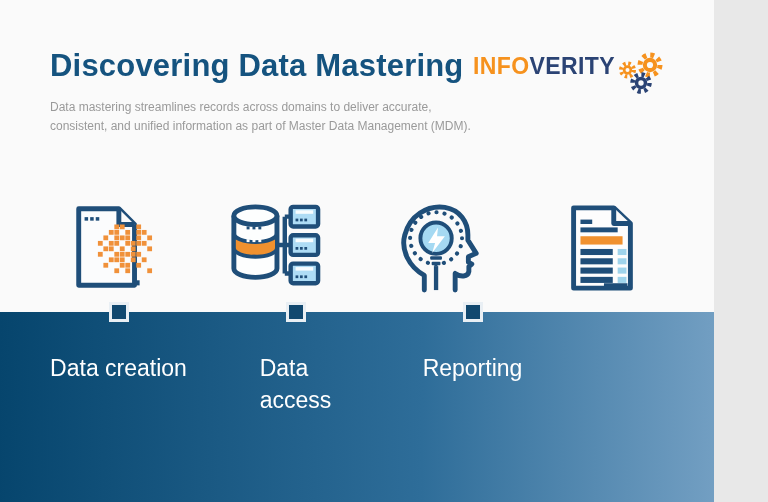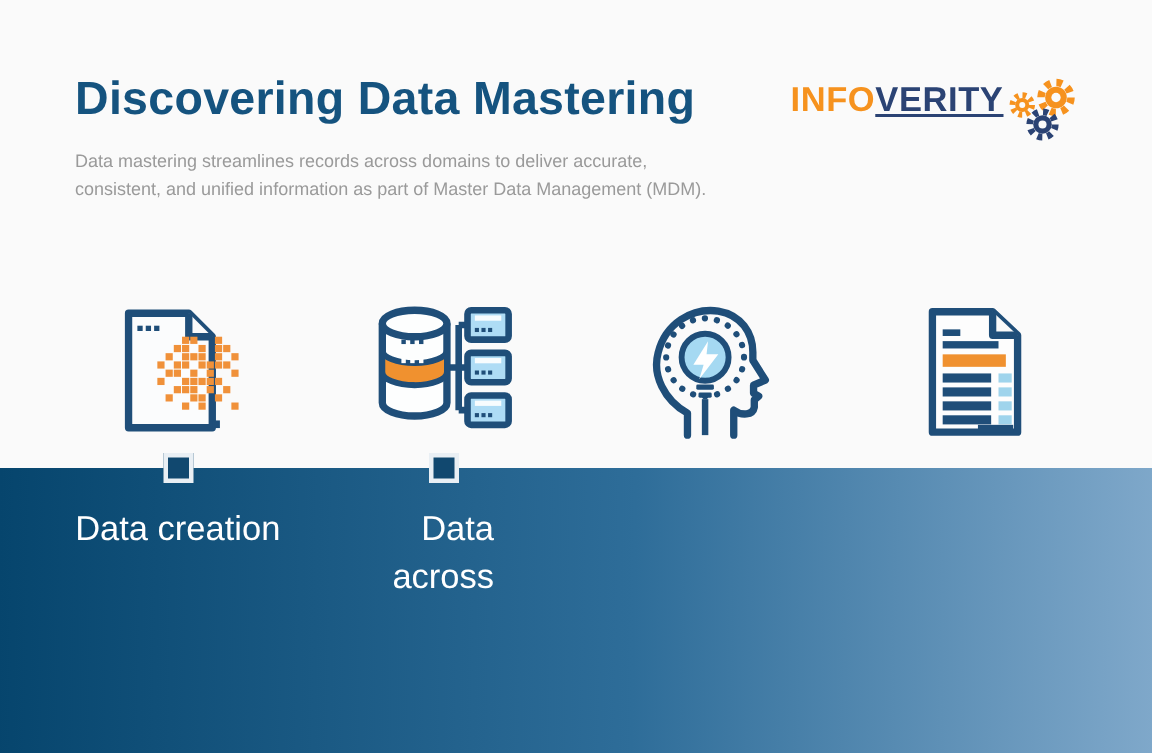--- a/index.html
+++ b/index.html
@@ -1,53 +1,53 @@
 <!DOCTYPE html>
 <html><head>
 <meta charset="utf-8">
 <style>
   html,body{margin:0;padding:0;background:#e8e8e8;}
   .canvas{
-    position:relative;width:768px;height:502px;overflow:hidden;
+    position:relative;width:714px;height:502px;overflow:hidden;
     background:#fafafa;
     font-family:"Liberation Sans", sans-serif;
   }
   .title{
     position:absolute;left:50px;top:48px;
     font-size:31px;font-weight:700;color:#15537f;letter-spacing:.2px;
   }
   .subtitle{
     position:absolute;left:50px;top:98px;
     font-size:12px;color:#9a9a9a;line-height:1.55;white-space:pre-line;
   }
   .logo{
     position:absolute;right:50px;top:52px;
     display:flex;align-items:flex-start;gap:3px;
   }
   .logo-text{font-size:23px;font-weight:600;letter-spacing:.4px;line-height:1.3;}
   .logo-info{color:#f6921e;}
-  .logo-verity{color:#2b4374;text-decoration:underline;}
+  .logo-verity{color:#2b4374;}
   .icons-row{
     position:absolute;left:30px;right:30px;top:200px;
     display:grid;grid-template-columns:repeat(4,1fr);justify-items:center;
   }
   .band{
     position:absolute;left:0;top:312px;width:768px;height:190px;
     background:linear-gradient(91deg,#06456d 0%,#2e6d99 55%,#7fa8ca 100%);
   }
   .band-grid{
     display:grid;grid-template-columns:repeat(4,1fr);padding:0 30px;
   }
   .step-col{display:flex;flex-direction:column;align-items:center;}
   .connector{
     width:14px;height:14px;background:#11486f;
     border:3px solid #e9eff4;margin-top:-10px;
   }
   .step-label{
-    margin-top:14px;font-size:23px;color:#fff;text-align:right;
+    margin-top:30px;font-size:23px;color:#fff;text-align:left;
     line-height:1.4;white-space:pre-line;
   }
 </style>
 </head>
 <body>
 
 <div class="canvas">
 
   <div class="title">Discovering Data Mastering</div>
   <div class="subtitle">Data mastering streamlines records across domains to deliver accurate,
@@ -196,18 +196,22 @@
 
   <div class="band">
     <div class="band-grid">
       <div class="step-col">
         <div class="connector"></div>
         <div class="step-label">Data creation</div>
       </div>
       <div class="step-col">
         <div class="connector"></div>
         <div class="step-label">Data
-across</div>
+access</div>
+      </div>
+      <div class="step-col">
+        <div class="connector"></div>
+        <div class="step-label">Reporting</div>
       </div>
     </div>
   </div>
 
 </div>
 
 </body></html>

